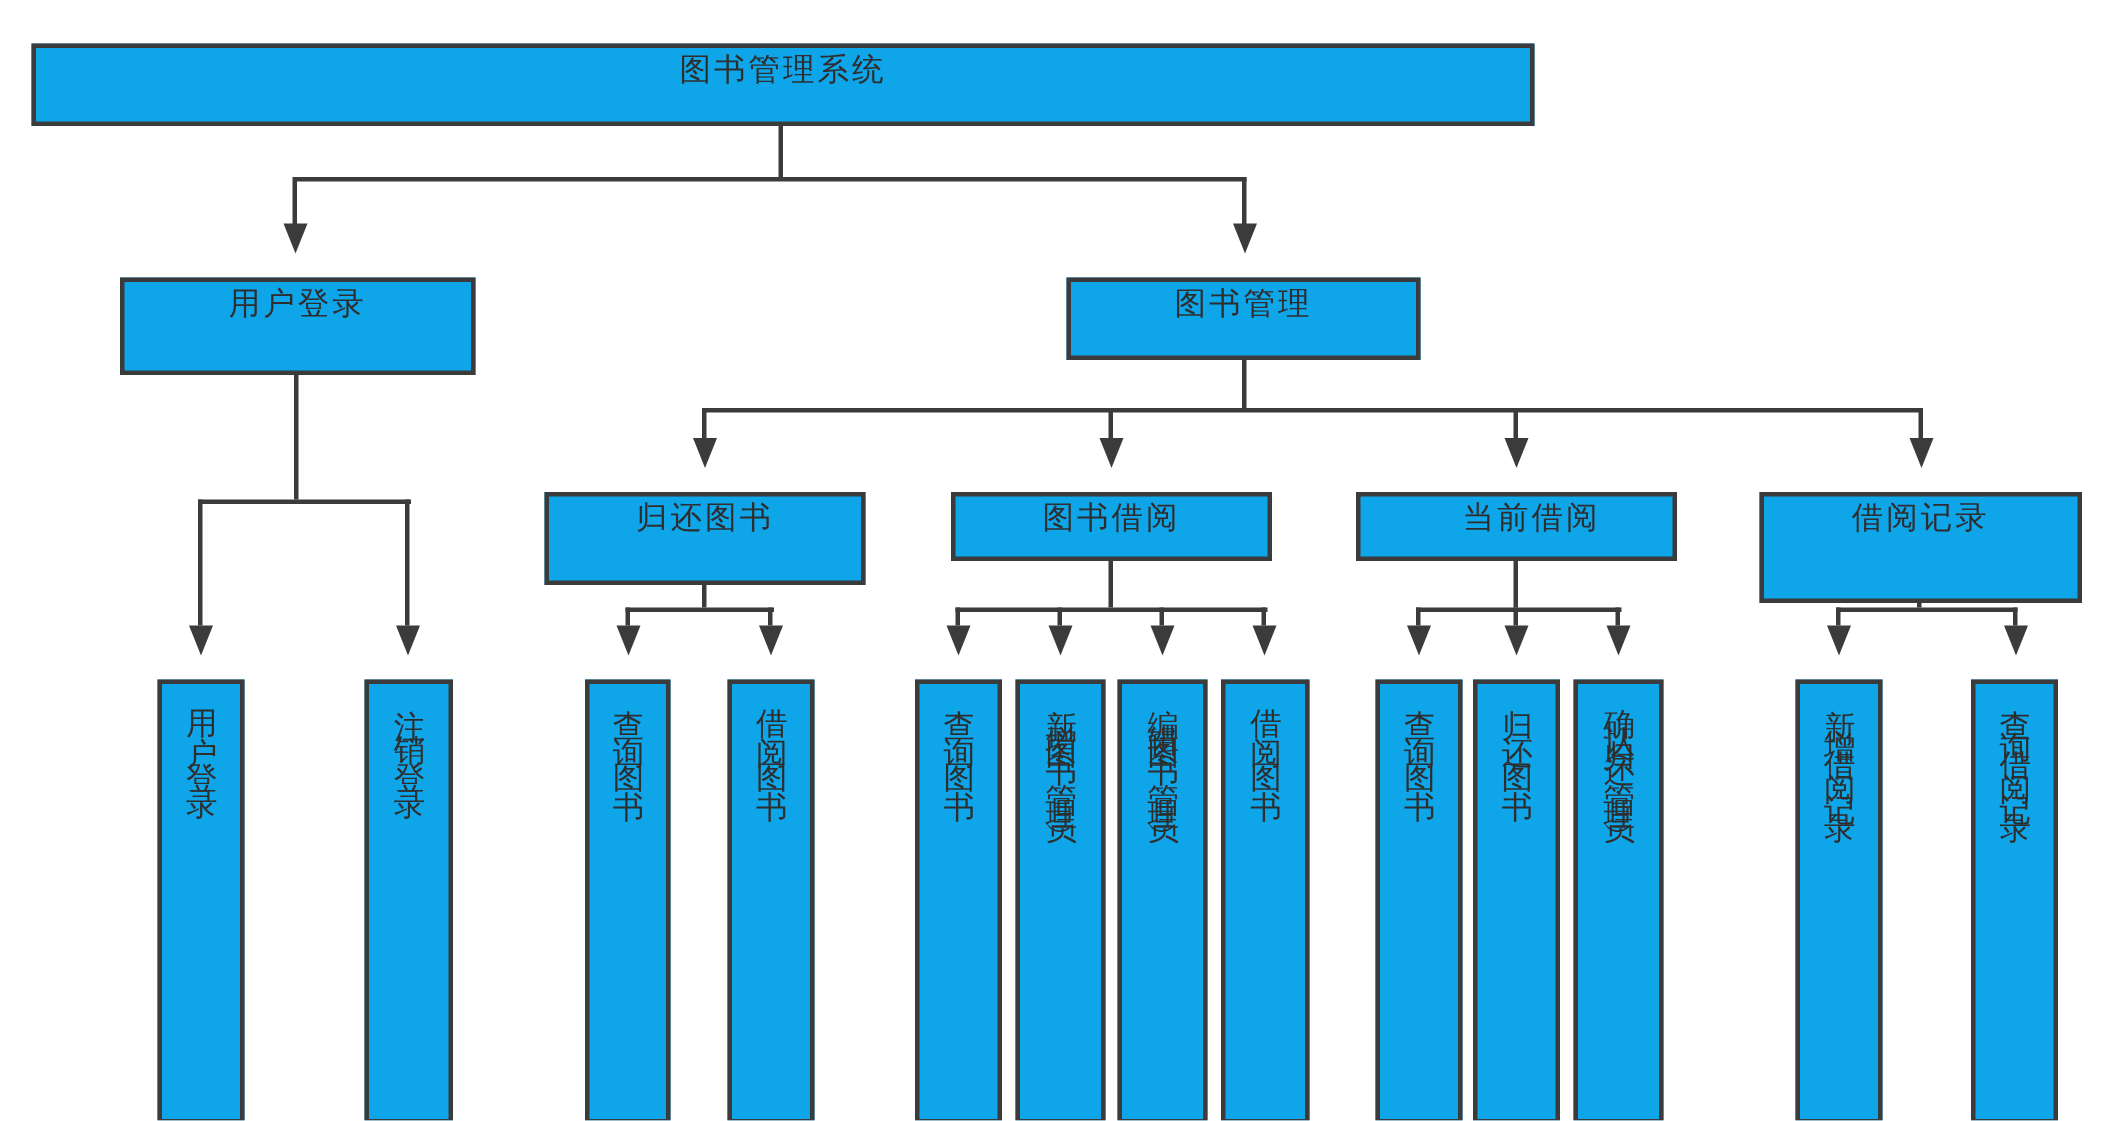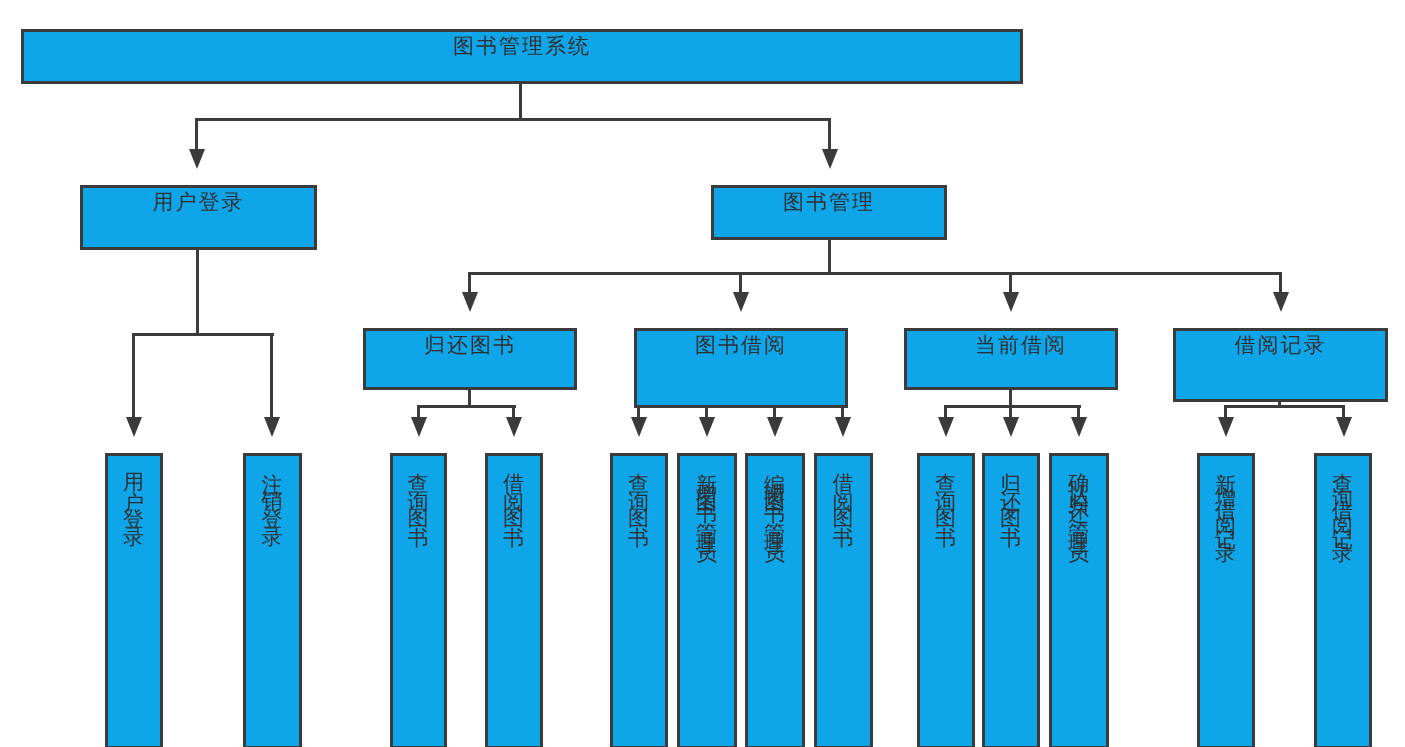--- a/index.html
+++ b/index.html
@@ -62,24 +62,24 @@
   <div class="node hnode" style="left:80px;top:169px;width:237px;height:65px;">
     <span>用户登录</span>
   </div>
   <div class="node hnode" style="left:711px;top:169px;width:236px;height:55px;">
     <span>图书管理</span>
   </div>
 
   <div class="node hnode" style="left:363px;top:312px;width:214px;height:62px;">
     <span>归还图书</span>
   </div>
-  <div class="node hnode" style="left:634px;top:312px;width:214px;height:80px;">
+  <div class="node hnode" style="left:634px;top:312px;width:214px;height:46px;">
     <span>图书借阅</span>
   </div>
-  <div class="node hnode" style="left:904px;top:312px;width:214px;height:62px;padding-left:20px;">
+  <div class="node hnode" style="left:904px;top:312px;width:214px;height:46px;padding-left:20px;">
     <span>当前借阅</span>
   </div>
   <div class="node hnode" style="left:1173px;top:312px;width:215px;height:74px;">
     <span>借阅记录</span>
   </div>
 
   <div class="node vnode" style="left:105px;top:437px;width:58px;height:296px;">
     <span class="vlabel sp-wide">用户登录</span>
   </div>
   <div class="node vnode" style="left:243px;top:437px;width:59px;height:296px;">

